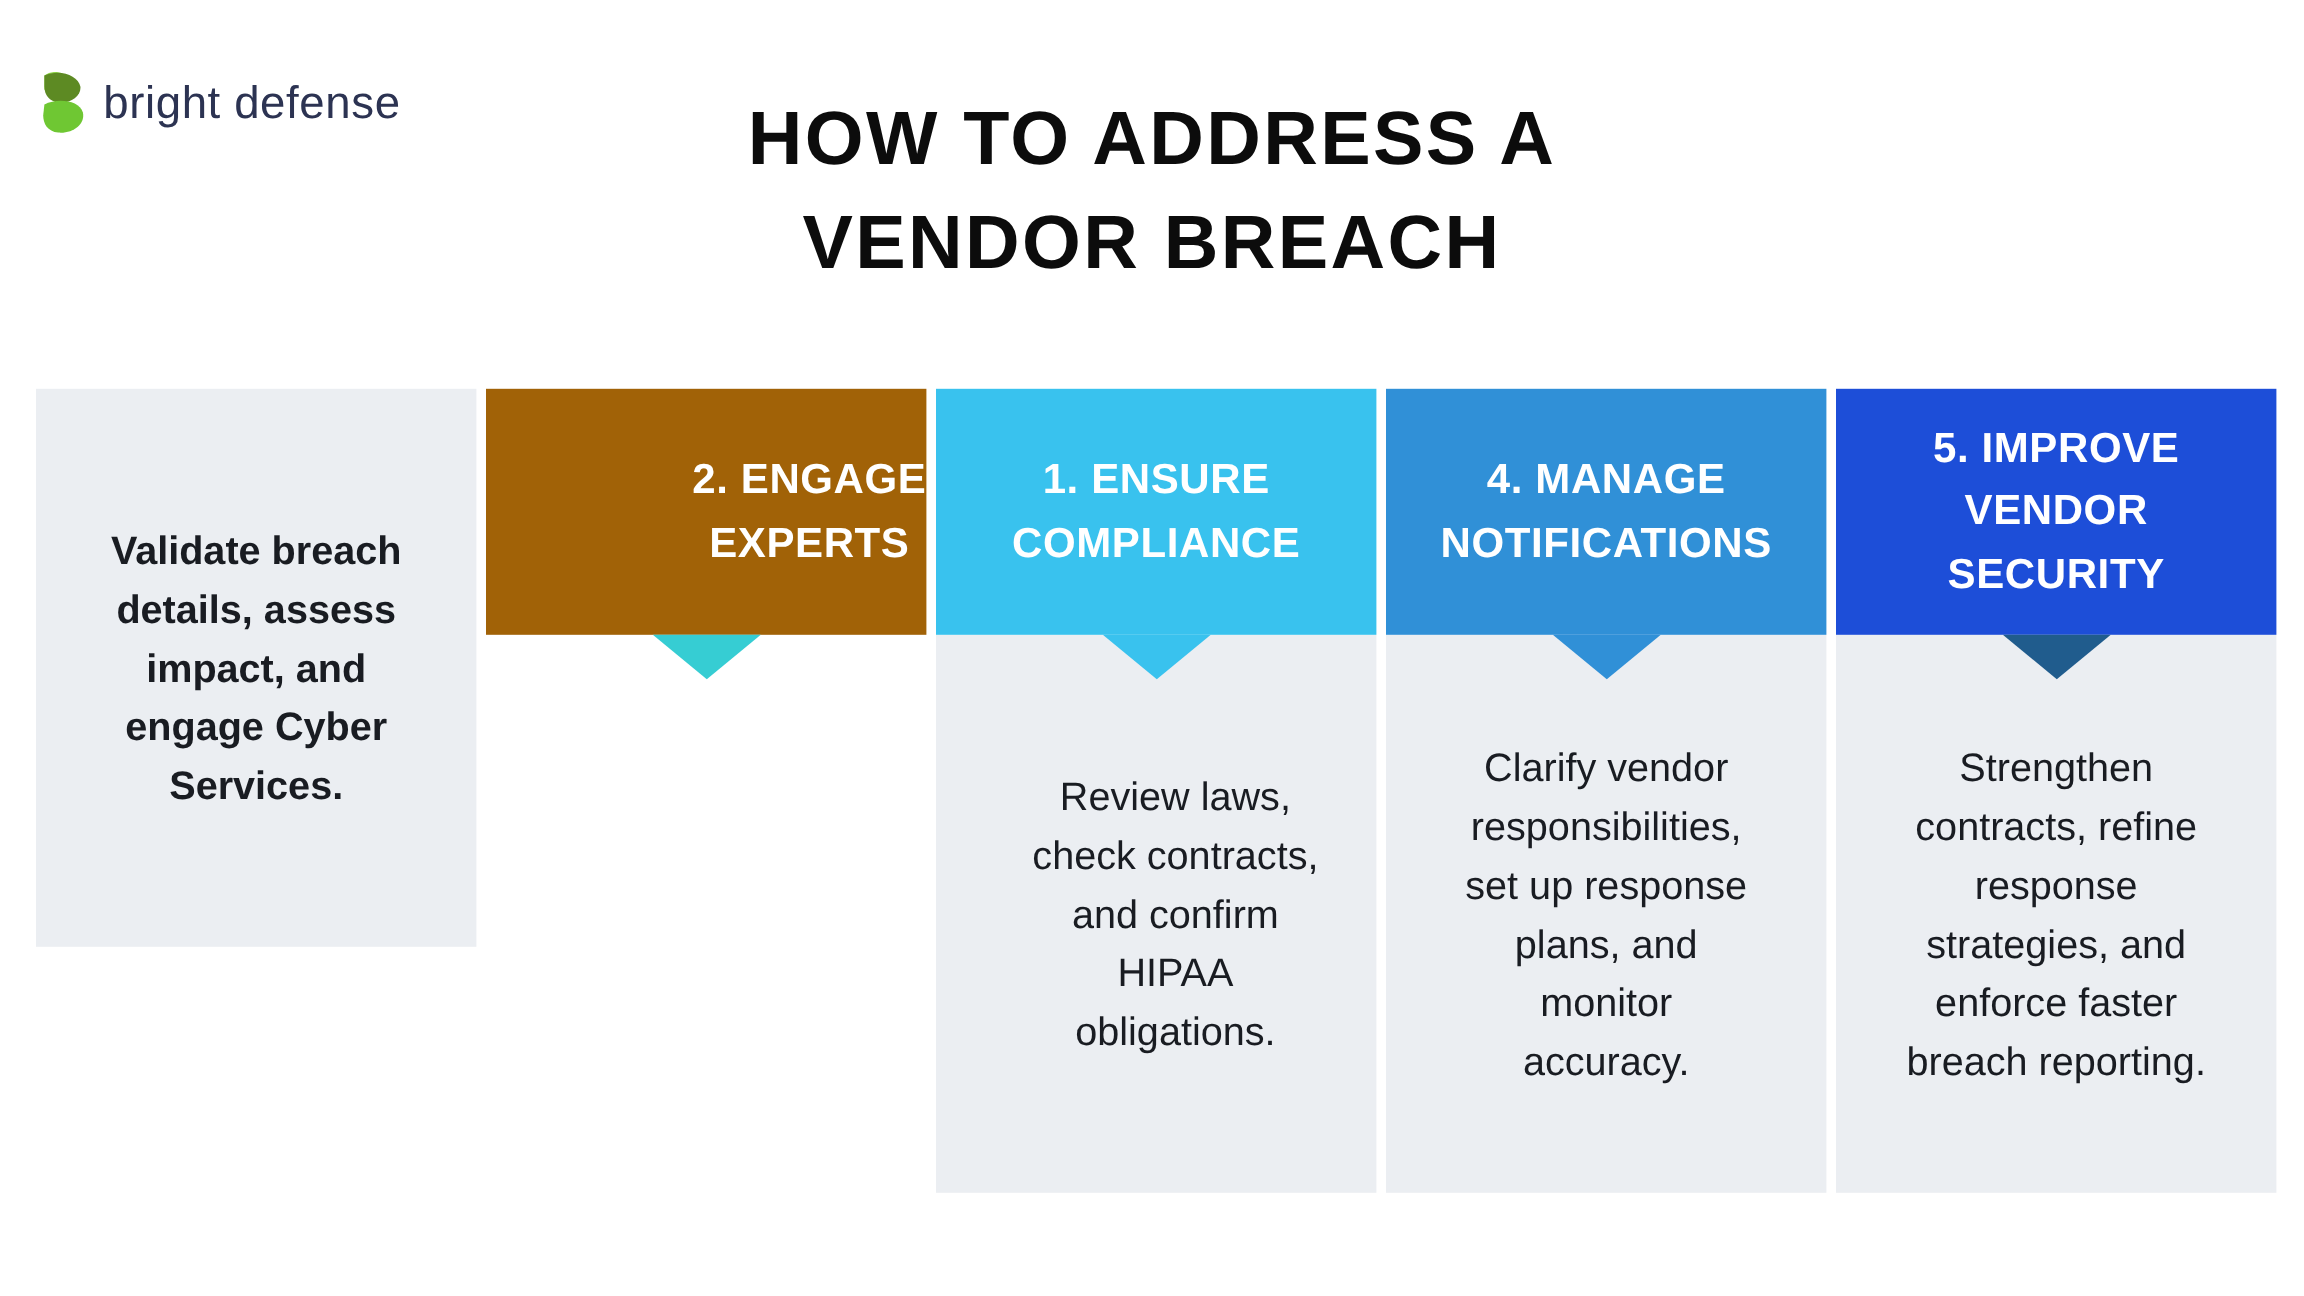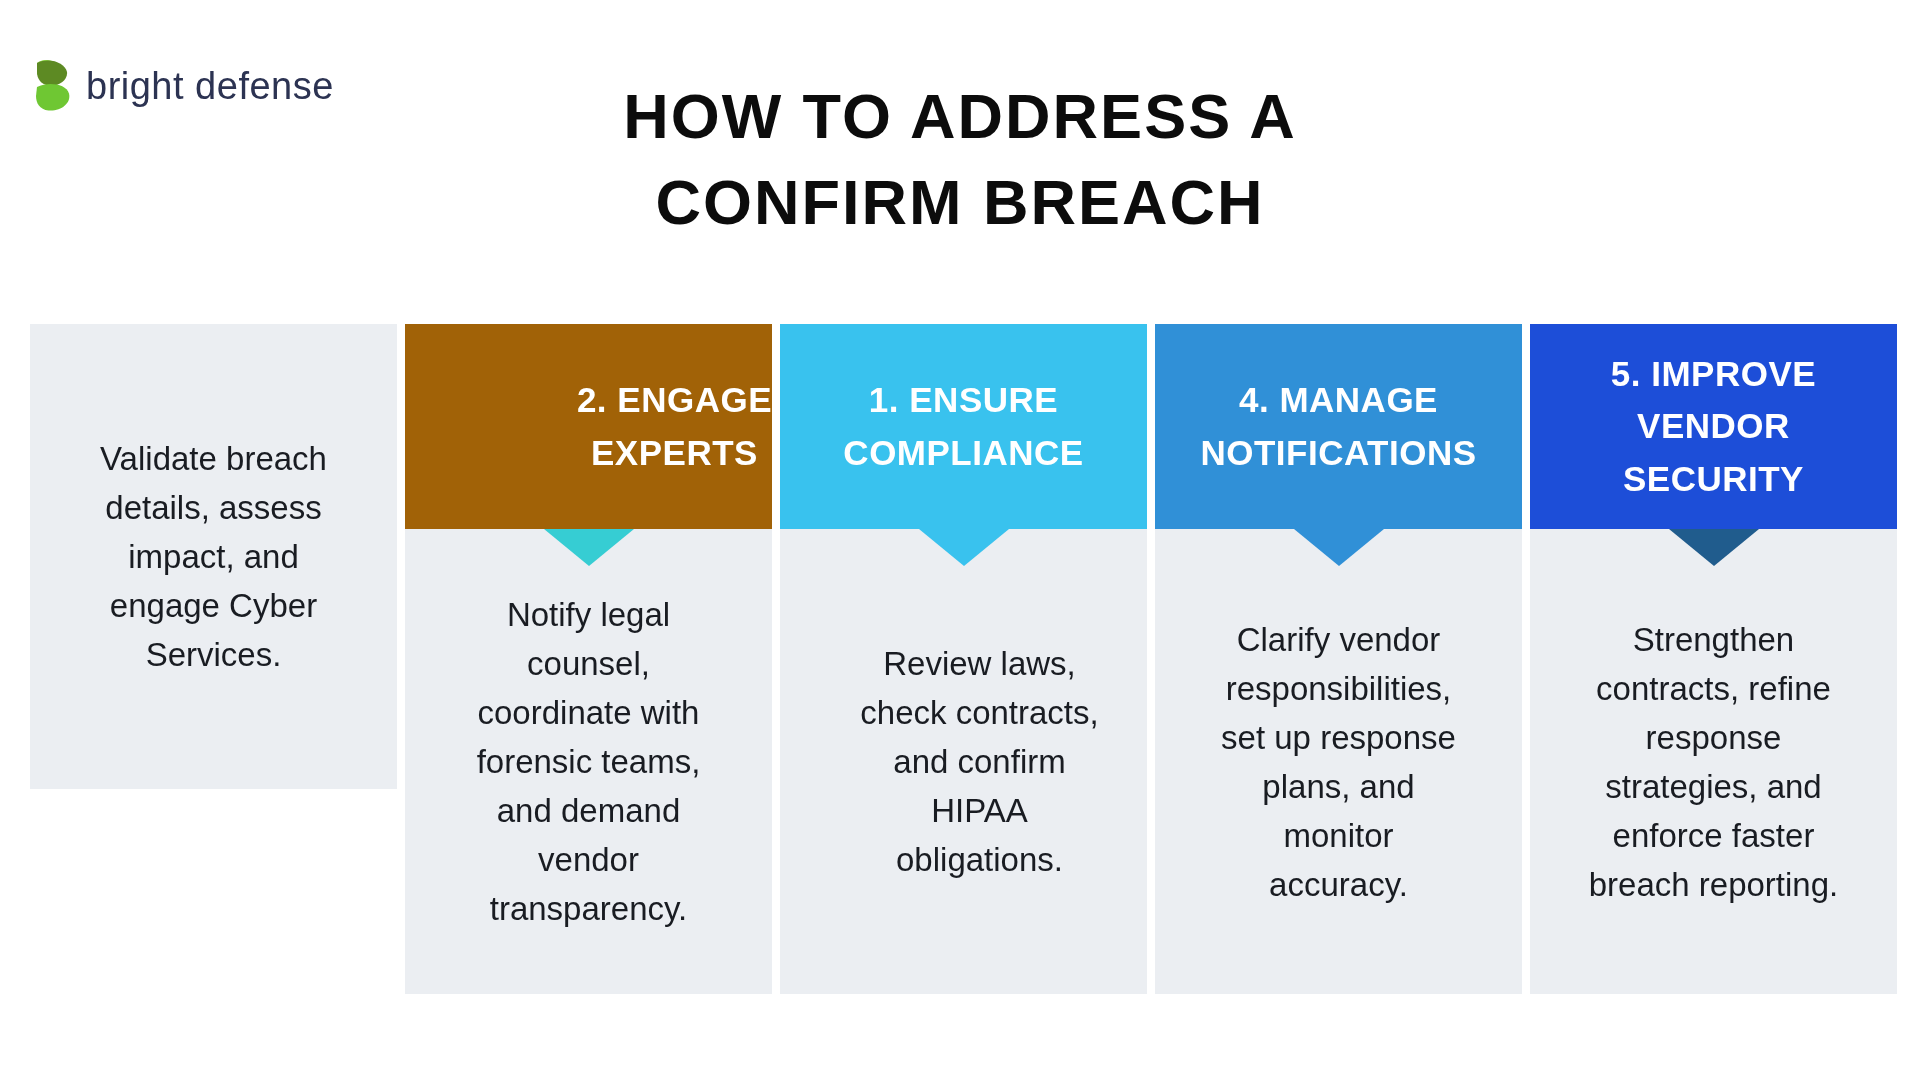--- a/index.html
+++ b/index.html
@@ -78,45 +78,38 @@
       <svg viewBox="0 0 44 52" xmlns="http://www.w3.org/2000/svg">
         <path d="M5 3 C 9 0 14 -1 20 1 L 5 15 Z" fill="#8ed747"></path>
         <path d="M5 3 C 18 -3 33 3 35 12 C 36 20 27 26.5 17 25.5 C 9 24.5 5 19 5 12 Z" fill="#5d8a23"></path>
         <path d="M5 27 C 16 21.5 34 23.5 37 33.5 C 39.5 43.5 28.5 51.5 16.5 50.5 C 7.5 49.5 4 43 4 36 Z" fill="#6fc733"></path>
       </svg>
     </span>
     <span class="logo-text" style="color: rgb(44, 51, 82);">bright defense</span>
   </header>
 
   <h1 class="title" style="color: rgb(12, 12, 12);">HOW TO ADDRESS A
-CONFIRM BREACH</h1>
+VENDOR BREACH</h1>
 
   <main class="columns">
 
     <section class="col">
-      <div class="col-body" style="background-color: rgb(235, 238, 242); color: rgb(25, 28, 34);">Validate breach
+      <div class="col-body" style="background-color: rgb(235, 238, 242); color: rgb(25, 28, 34); font-weight: bold;">Validate breach
 details, assess
 impact, and
 engage Cyber
 Services.</div>
     </section>
 
     <section class="col">
       <div class="col-header" style="background-color: #a16207; justify-content: flex-end;">
         <span>2. ENGAGE
 EXPERTS</span>
         <span class="pointer" style="border-top-color: rgb(54, 205, 211);"></span>
       </div>
-      <div class="col-body" style="background-color: rgb(235, 238, 242); color: rgb(25, 28, 34);">Notify legal
-counsel,
-coordinate with
-forensic teams,
-and demand
-vendor
-transparency.</div>
     </section>
 
     <section class="col">
       <div class="col-header" style="background-color: rgb(57, 194, 238);">
         <span>1. ENSURE
 COMPLIANCE</span>
         <span class="pointer" style="border-top-color: rgb(57, 194, 238);"></span>
       </div>
       <div class="col-body" style="background-color: rgb(235, 238, 242); color: rgb(25, 28, 34); padding-left: 36px;">Review laws,
 check contracts,

